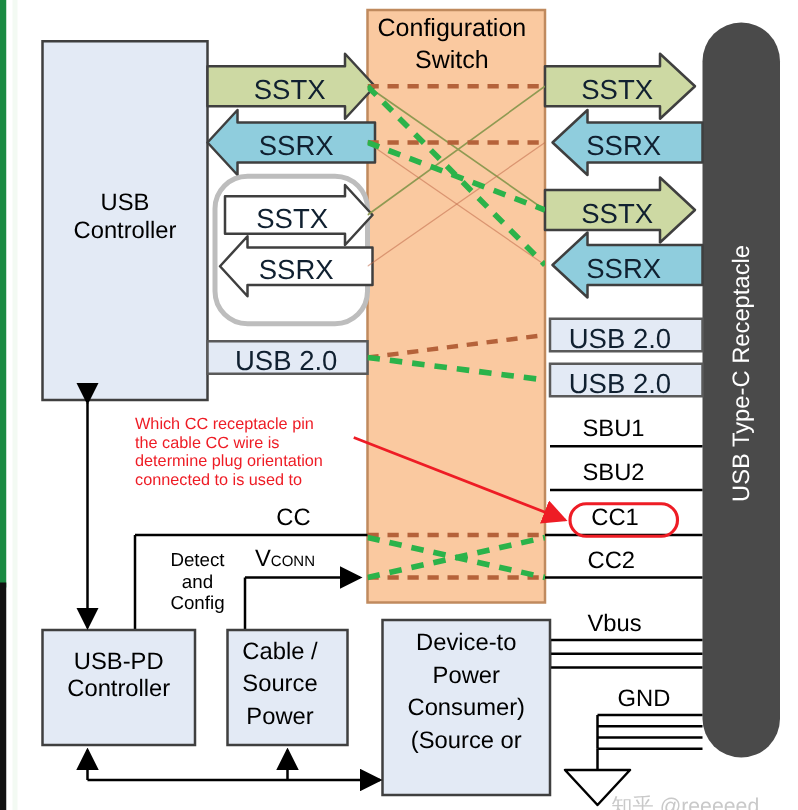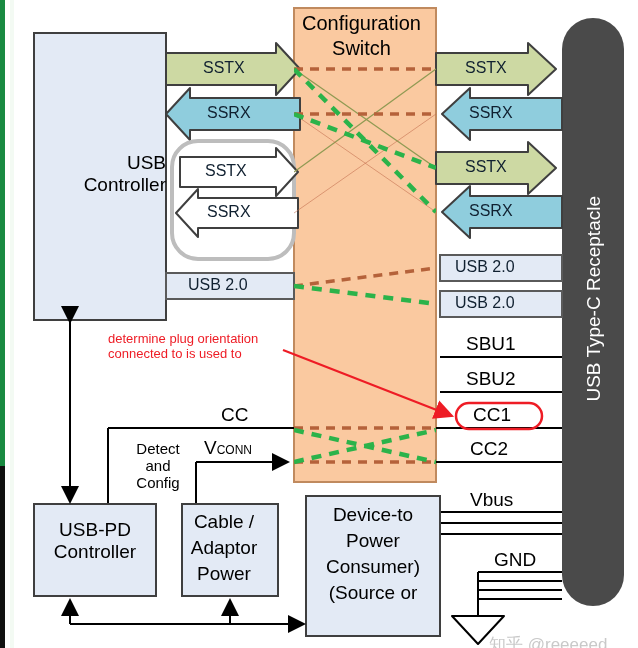--- a/index.html
+++ b/index.html
@@ -5,21 +5,21 @@
   html,body{margin:0;padding:0;background:#ffffff;}
   body{width:638px;height:648px;position:relative;overflow:hidden;
        font-family:"Liberation Sans","DejaVu Sans",sans-serif;}
   .stage{position:absolute;left:0;top:0;width:638px;height:648px;}
   svg.layer{position:absolute;left:0;top:0;width:638px;height:648px;}
   .ctr{position:absolute;text-align:center;color:#000;}
   
   .boxlabel{font-size:19px;line-height:22px;}
   .smalllabel{font-size:15px;line-height:17px;}
   .annot{position:absolute;color:#ee1c25;font-size:13px;line-height:15px;}
-  .sigtxt{position:absolute;font-size:16px;color:#102030;font-weight:400;}
+  .sigtxt{position:absolute;font-size:22px;color:#102030;font-weight:400;}
   .pinlbl{position:absolute;font-size:19px;color:#000;}
   .recept-label{position:absolute;color:#ffffff;font-size:19px;
       writing-mode:vertical-rl;transform:rotate(180deg);white-space:nowrap;}
   .wm{position:absolute;color:#c9c9c9;font-size:17px;white-space:nowrap;margin-top:19px;}
   .sub{font-size:12px;}
 </style>
 </head>
 <body>
 
 <div class="stage">
@@ -122,21 +122,21 @@
 
     <line x1="70" y1="624" x2="304" y2="624" stroke="#000" stroke-width="2" marker-end="url(#ah)"></line>
     <line x1="70" y1="624" x2="70" y2="600" stroke="#000" stroke-width="2" marker-end="url(#ah)"></line>
     <line x1="230" y1="624" x2="230" y2="600" stroke="#000" stroke-width="2" marker-end="url(#ah)"></line>
 
     <line x1="440" y1="523" x2="440" y2="523" stroke="#000" stroke-width="2"></line>
 
     <line x1="283" y1="350" x2="452" y2="416" stroke="#ee1c25" stroke-width="2.2" marker-end="url(#ahr)"></line>
   </svg>
 
-  <div class="ctr boxlabel" style="left:34px;top:152px;width:132px;text-align:right;">
+  <div class="ctr boxlabel" style="left:34px;top:152px;width:132px;">
     <div>USB</div>
     <div>Controller</div>
   </div>
 
   <div class="ctr boxlabel" style="left:294px;top:11px;width:135px;font-size:20px;line-height:25px;">
     <div>Configuration</div>
     <div>Switch</div>
   </div>
 
   <div class="recept-label" style="left:583px;top:196px;">USB Type-C Receptacle</div>
@@ -166,32 +166,34 @@
     <span>V</span><span class="sub">CONN</span>
   </div>
 
   <div class="ctr smalllabel" style="left:118px;top:440px;width:80px;">
     <div>Detect</div>
     <div>and</div>
     <div>Config</div>
   </div>
 
   <div class="annot" style="left:108px;top:331px;width:190px;">
+    <div>Which CC receptacle pin</div>
+    <div>the cable CC wire is</div>
     <div>determine plug orientation</div>
     <div>connected to is used to</div>
   </div>
 
   <div class="ctr boxlabel" style="left:34px;top:519px;width:122px;">
     <div>USB-PD</div>
     <div>Controller</div>
   </div>
 
   <div class="ctr boxlabel" style="left:182px;top:509px;width:84px;line-height:26px;">
     <div>Cable /</div>
-    <div>Adaptor</div>
+    <div>Source</div>
     <div>Power</div>
   </div>
 
   <div class="ctr boxlabel" style="left:306px;top:502px;width:134px;line-height:26px;">
     <div>Device-to</div>
     <div>Power</div>
     <div>Consumer)</div>
     <div>(Source or</div>
   </div>
 

